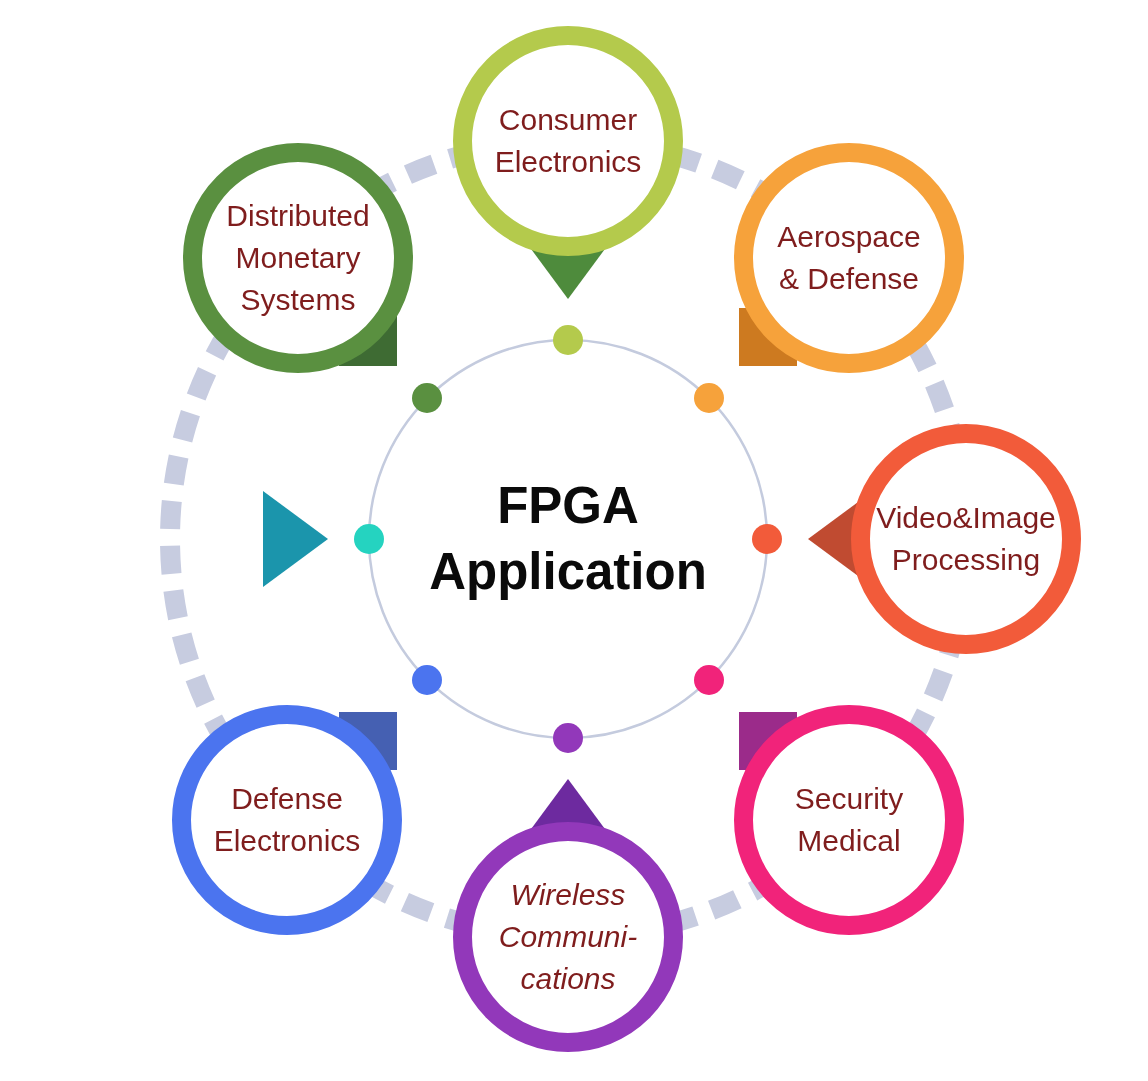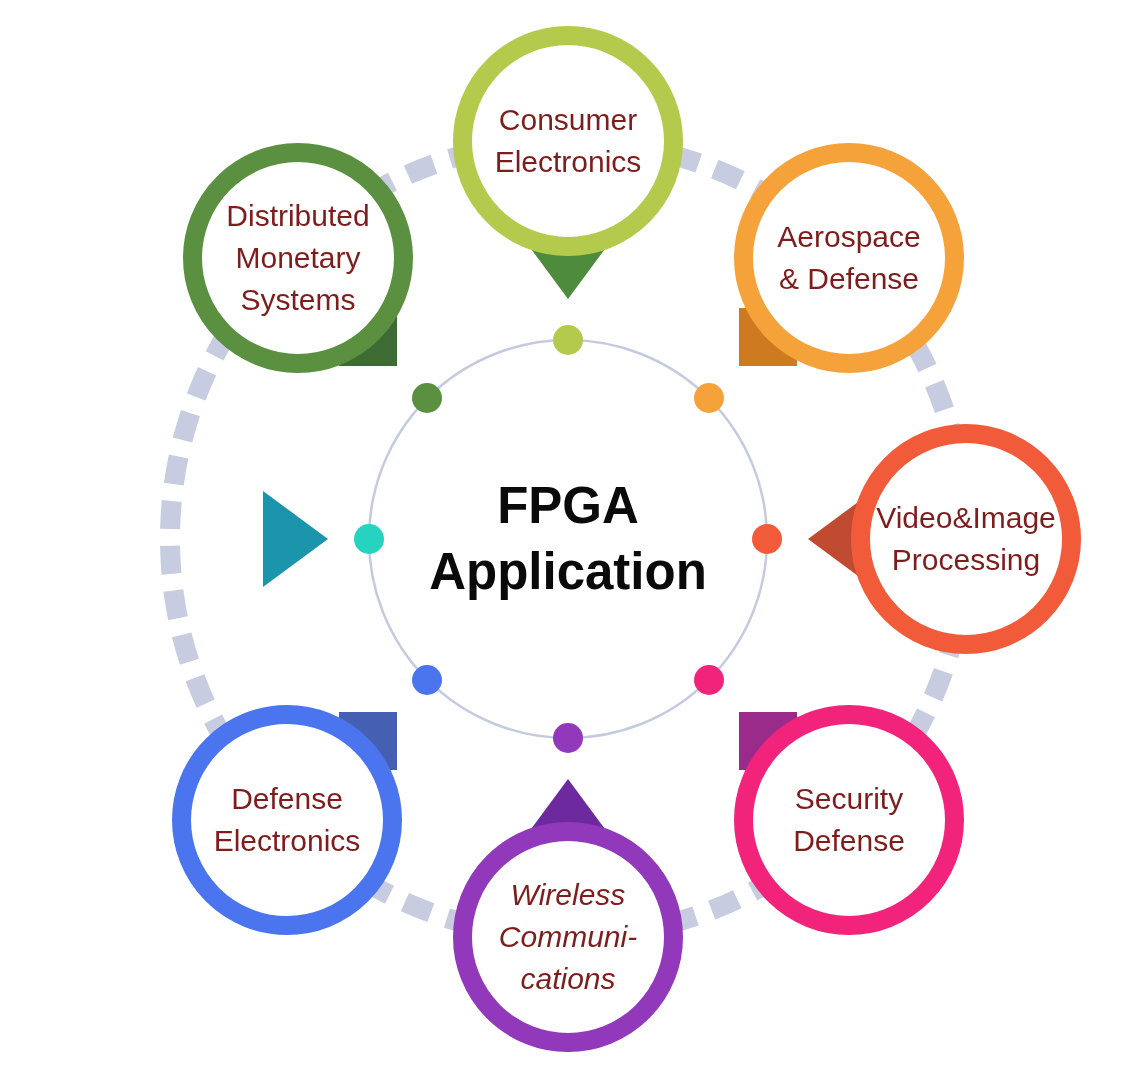--- a/index.html
+++ b/index.html
@@ -117,21 +117,21 @@
   <div class="ring ring-top-right" style="border-color: rgb(246, 162, 59);">
     <div class="label">Aerospace
 &amp; Defense</div>
   </div>
   <div class="ring ring-right" style="border-color: rgb(242, 91, 58);">
     <div class="label">Video&amp;Image
 Processing</div>
   </div>
   <div class="ring ring-bottom-right" style="border-color: rgb(241, 35, 122);">
     <div class="label">Security
-Defense</div>
+Medical</div>
   </div>
   <div class="ring ring-bottom" style="border-color: rgb(146, 56, 186); font-style: italic;">
     <div class="label">Wireless
 Communi-
 cations</div>
   </div>
   <div class="ring ring-bottom-left" style="border-color: rgb(75, 116, 239);">
     <div class="label">Defense
 Electronics</div>
   </div>

